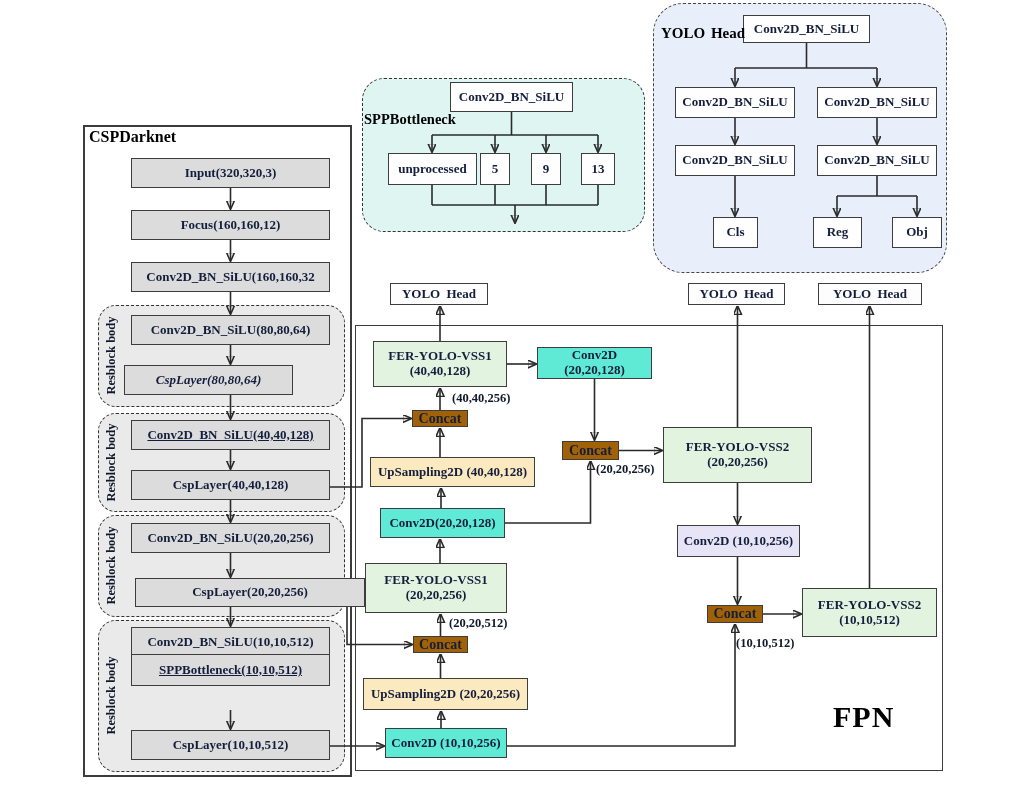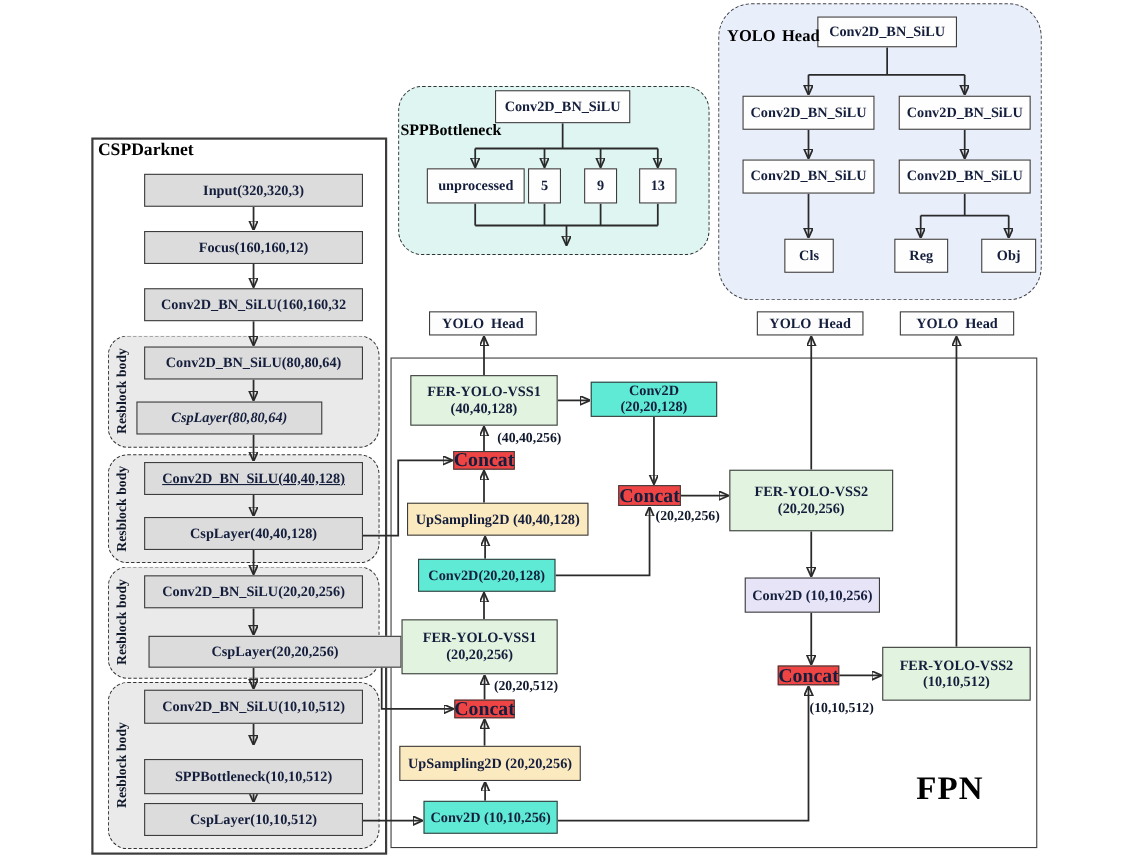--- a/index.html
+++ b/index.html
@@ -21,21 +21,21 @@
     border:1.4px solid #3d3d3d;font-weight:700;font-size:13px;line-height:1.12;
     background:#dcdcdc;
   }
   .node .two{display:block;}
   .gray{background:#dcdcdc;}
   .white{background:#fefefe;}
   .green{background:#e2f3df;}
   .blue{background:#5eead4;}
   .lavender{background:#e6e4f6;}
   .tan{background:#fbe9c0;}
-  .concat{background:#ef4444;font-size:18px;}
+  .concat{background:#a16207;font-size:14px;}
   .head-box{background:#fdfdfe;word-spacing:3px;font-size:13px;}
   
   .title{z-index:4;position:absolute;font-weight:700;color:#000;}
   .backbone-title{font-size:16px;}
   .spp-title{font-size:14.5px;}
   .yolo-title{font-size:15px;word-spacing:2px;}
   .fpn-title{font-size:30px;letter-spacing:1px;}
   .dim-label{z-index:4;position:absolute;font-weight:700;font-size:12.5px;color:#10182b;white-space:nowrap;}
   .rot-label{
     z-index:4;position:absolute;width:100px;height:15px;font-weight:700;font-size:12.5px;
@@ -141,21 +141,21 @@
     <div class="rot-label" style="left:61px;top:455px;">Resblock body</div>
     <div class="abs node gray" style="left:131px;top:420px;width:199px;height:30px;text-decoration:underline;">Conv2D_BN_SiLU(40,40,128)</div>
     <div class="abs node gray" style="left:131px;top:470px;width:199px;height:30px;">CspLayer(40,40,128)</div>
 
     <div class="rot-label" style="left:61px;top:558px;">Resblock body</div>
     <div class="abs node gray" style="left:131px;top:523px;width:199px;height:30px;">Conv2D_BN_SiLU(20,20,256)</div>
     <div class="abs node gray" style="left:135px;top:578px;width:230px;height:29px;">CspLayer(20,20,256)</div>
 
     <div class="rot-label" style="left:61px;top:688px;">Resblock body</div>
     <div class="abs node gray" style="left:131px;top:627px;width:199px;height:31px;">Conv2D_BN_SiLU(10,10,512)</div>
-    <div class="abs node gray" style="left:131px;top:690px;width:199px;height:32px;">SPPBottleneck(10,10,512)</div>
+    <div class="abs node gray" style="left:131px;top:654px;width:199px;height:32px;text-decoration:underline;">SPPBottleneck(10,10,512)</div>
     <div class="abs node gray" style="left:131px;top:730px;width:199px;height:30px;">CspLayer(10,10,512)</div>
   </div>
 
   <div>
     <div class="title spp-title" style="left:364px;top:111px;">SPPBottleneck</div>
     <div class="abs node white" style="left:450px;top:82px;width:123px;height:30px;">Conv2D_BN_SiLU</div>
     <div class="abs node white" style="left:388px;top:153px;width:89px;height:32px;">unprocessed</div>
     <div class="abs node white" style="left:480px;top:153px;width:30px;height:32px;">5</div>
     <div class="abs node white" style="left:531px;top:153px;width:30px;height:32px;">9</div>
     <div class="abs node white" style="left:581px;top:153px;width:34px;height:32px;">13</div>

